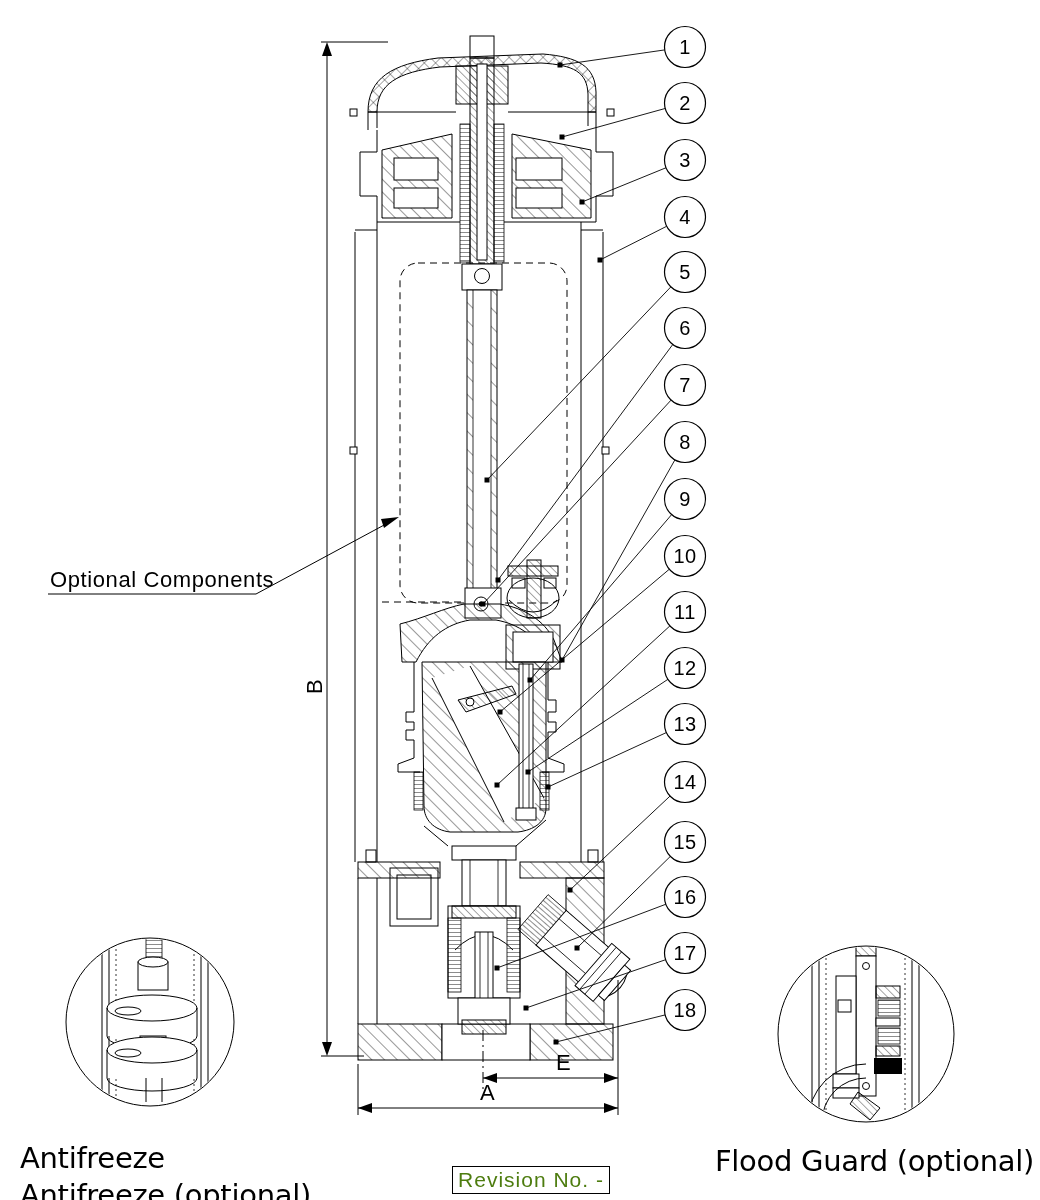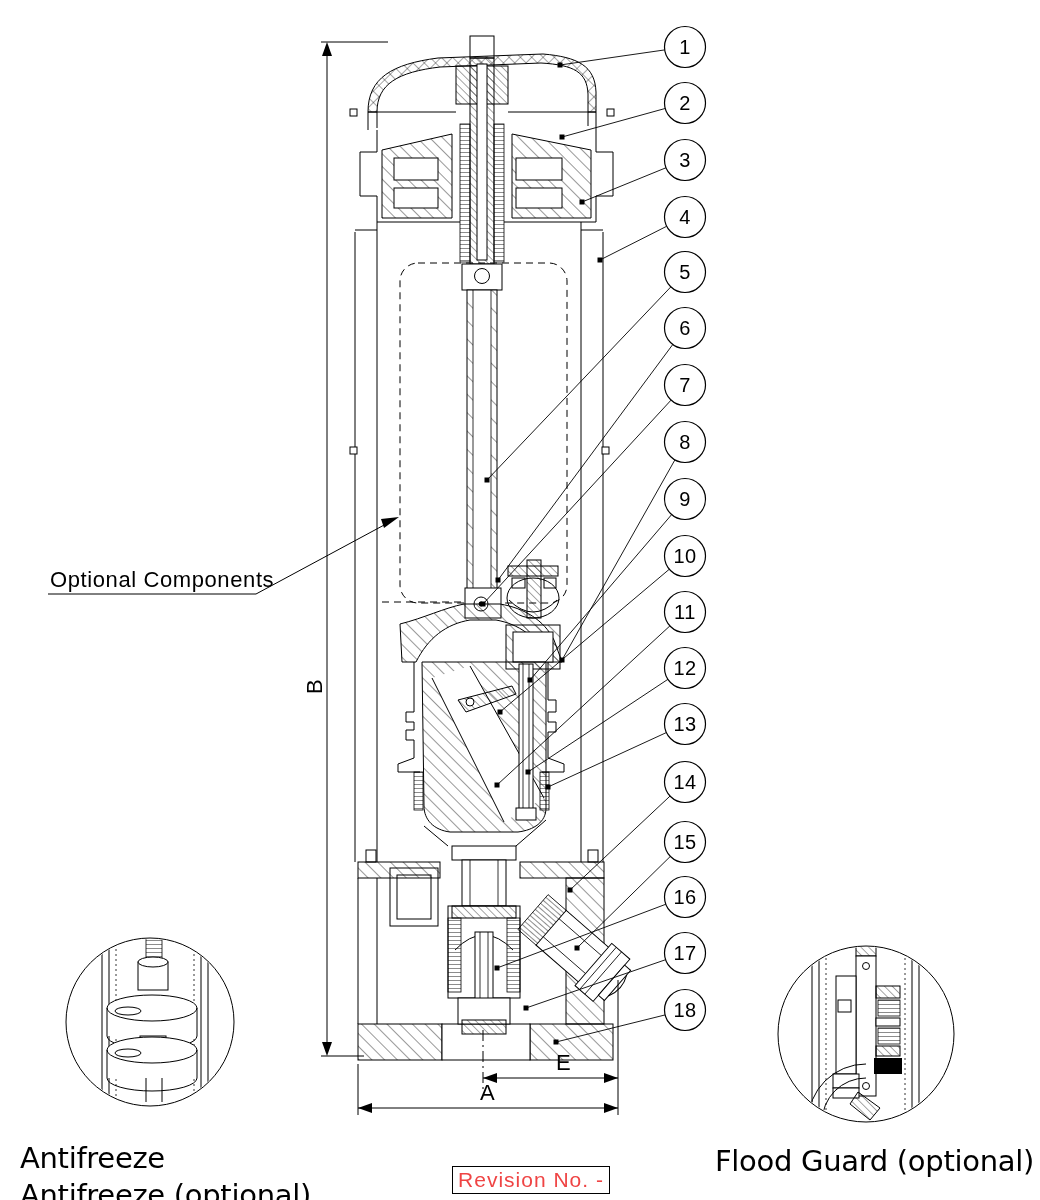--- a/index.html
+++ b/index.html
@@ -18,21 +18,21 @@
   .cl{stroke:#000;stroke-width:1;fill:none;stroke-dasharray:11,4,2,4;}
   .tx{font-family:"Liberation Sans",sans-serif;fill:#000;}
   .dimtx{font-size:22px;letter-spacing:1px;}
   .balloon-num{font-size:20px;letter-spacing:.5px;}
   .optional-tx{font-size:22px;letter-spacing:.6px;}
   .lbl{position:absolute;color:#000;font-family:"DejaVu Sans",sans-serif;}
   #antifreeze{left:20px;top:1140px;font-size:29px;line-height:1.28;letter-spacing:-.3px;}
   #floodguard{left:700px;top:1128px;width:334px;text-align:right;font-size:29px;letter-spacing:-.3px;white-space:nowrap;margin-top:16px;}
   #revbox{position:absolute;left:452px;top:1166px;width:156px;height:26px;border:1.5px solid #000;
           font-family:"Liberation Sans",sans-serif;font-size:21px;letter-spacing:1px;
-          text-align:center;line-height:26px;color:#ef4444;}
+          text-align:center;line-height:26px;color:#4d7c0f;}
 </style>
 </head>
 <body>
 
 <div class="canvas">
 
 <svg width="1040" height="1200" viewBox="0 0 1040 1200">
 <defs>
   <pattern id="h45" patternUnits="userSpaceOnUse" width="9" height="9" patternTransform="rotate(45)">
     <line x1="0" y1="0" x2="9" y2="0" stroke="#000" stroke-width="0.8"></line>

